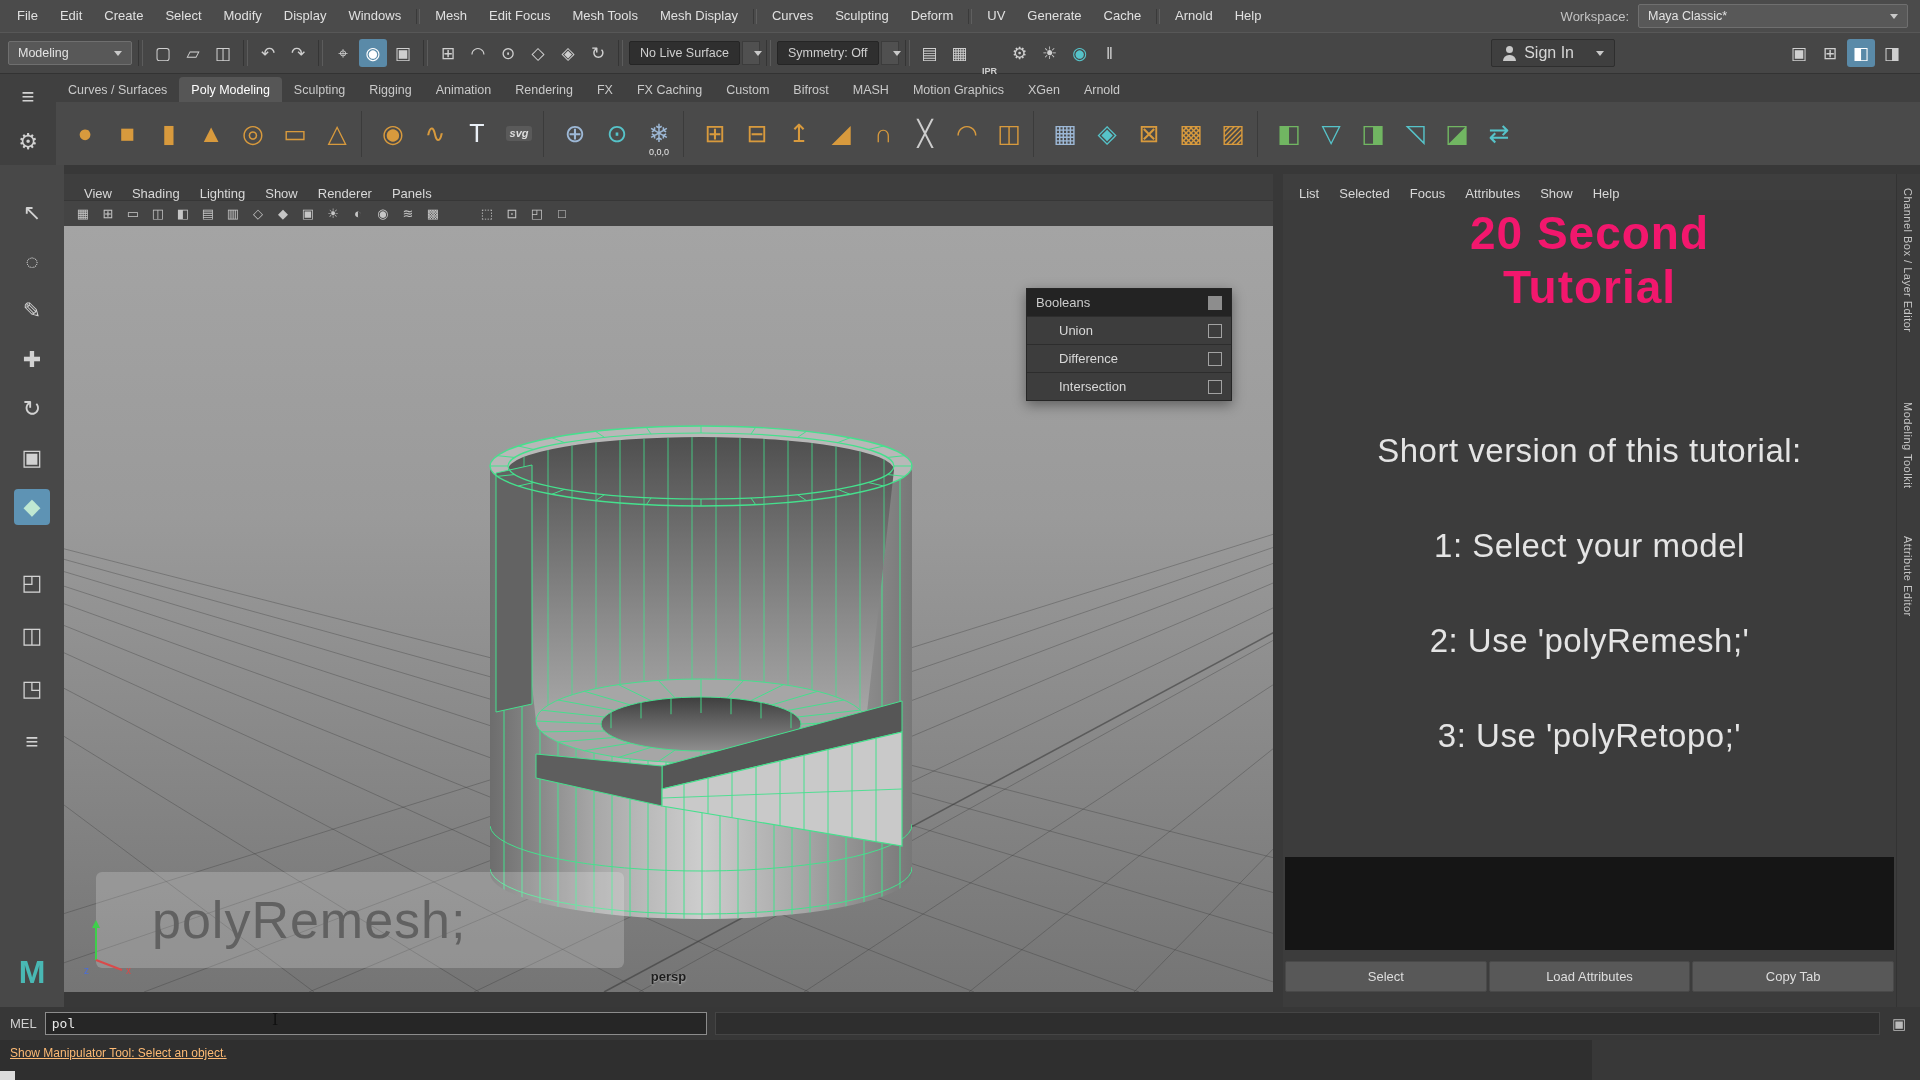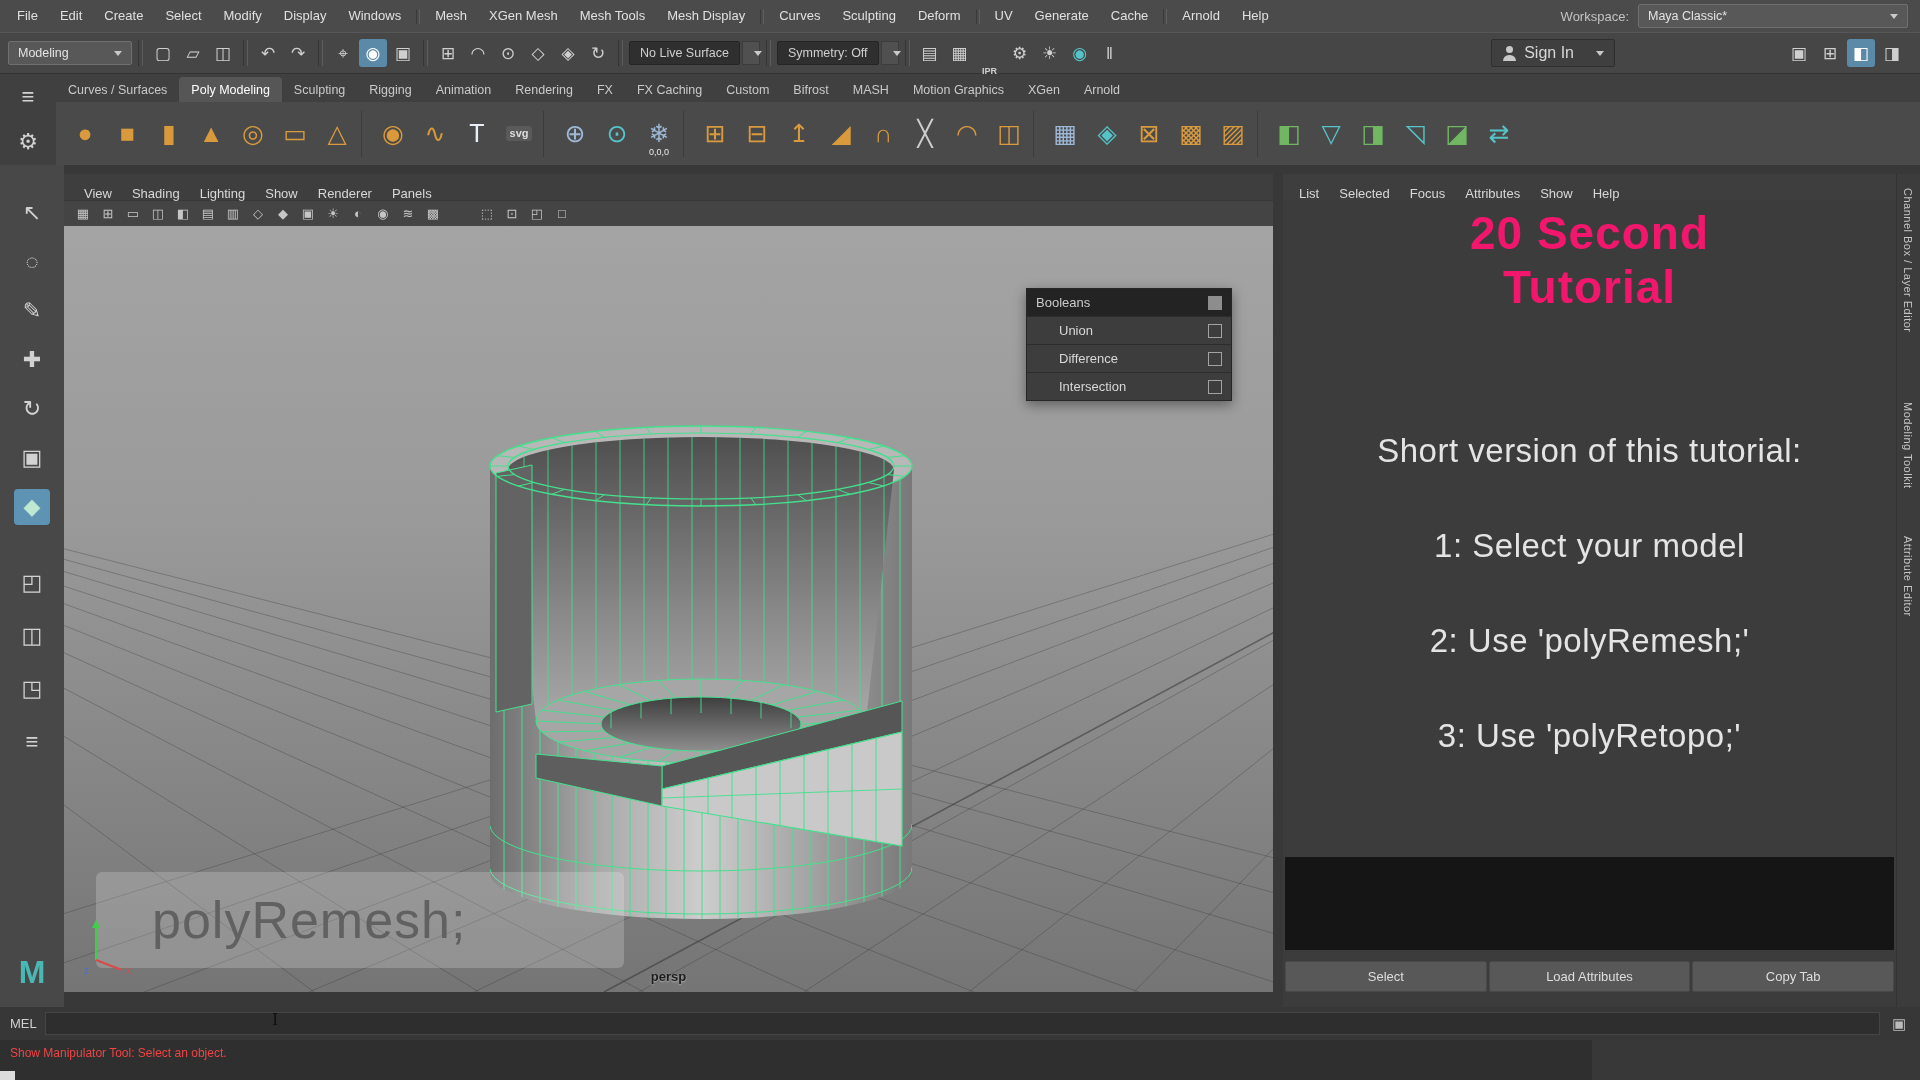--- a/index.html
+++ b/index.html
@@ -43,21 +43,21 @@
   #shelf-left{position:absolute;left:0;top:74px;width:56px;height:91px;background:#404040;
               display:flex;flex-direction:column;align-items:center;justify-content:space-around;font-size:15px;color:#bdbdbd;}
   #shelf-tabs{position:absolute;left:56px;top:74px;width:1864px;height:28px;background:#404040;
               display:flex;align-items:flex-end;font-size:12.5px;color:#c9c9c9;}
   .shelf-tab{padding:6px 12px 5px;white-space:nowrap;}
   .shelf-tab.active{background:#565656;color:#fff;border-radius:4px 4px 0 0;}
   #shelf-icons{position:absolute;left:56px;top:102px;width:1864px;height:63px;background:#4a4a4a;
                display:flex;align-items:center;padding-left:8px;box-sizing:border-box;}
   .shelf-icon{width:42px;height:46px;position:relative;display:flex;align-items:center;justify-content:center;font-size:25px;}
   .shelf-icon .cap{position:absolute;bottom:0;left:0;right:0;text-align:center;font-size:9px;color:#e8e8e8;}
-  .shelf-icon .glyph.small{font-size:11px;font-weight:bold;background:#5a5a5a;border-radius:3px;padding:2px 4px;color:#ddd;}
+  .shelf-icon .glyph.small{font-size:11px;font-weight:bold;background:#5a5a5a;border-radius:3px;padding:2px 4px;color:#ddd;font-style:italic;}
   .shelf-icon-sep{width:7px;height:46px;border-left:1px solid #3b3b3b;margin:0 3px;}
   
   #toolbox{position:absolute;left:0;top:165px;width:64px;height:842px;background:#484848;
            display:flex;flex-direction:column;align-items:center;padding-top:30px;box-sizing:border-box;}
   #toolbox-tools,#toolbox-extras{display:flex;flex-direction:column;align-items:center;gap:13px;}
   #toolbox-extras{margin-top:40px;gap:17px;}
   .tool{width:36px;height:36px;font-size:22px;color:#d2d2d2;display:flex;align-items:center;justify-content:center;border-radius:4px;}
   .tool.active{background:#5e93b4;color:#e8fbef;}
   #maya-logo{margin-top:auto;margin-bottom:16px;font-weight:bold;font-size:32px;color:#49b8b4;}
   
@@ -99,40 +99,40 @@
   #side-strip{position:absolute;left:1896px;top:174px;width:24px;height:833px;background:#3c3c3c;border-left:1px solid #333;}
   .side-tab{position:absolute;left:5px;writing-mode:vertical-rl;font-size:11px;color:#c6c6c6;letter-spacing:.5px;white-space:nowrap;}
   
   #mel-row{position:absolute;left:0;top:1007px;width:1920px;height:33px;background:#373737;
            display:flex;align-items:center;padding:0 10px;gap:8px;font-size:13px;color:#cfcfcf;box-sizing:border-box;}
   #mel-input{width:648px;height:21px;background:#262626;border:1px solid #8c8c8c;color:#e8e8e8;font-size:13px;
              padding:0 6px;font-family:"DejaVu Sans Mono",monospace;}
   #mel-output{flex:1;height:21px;background:#2e2e2e;border:1px solid #454545;}
   #script-editor-icon{width:22px;height:22px;display:flex;align-items:center;justify-content:center;font-size:15px;color:#bbb;}
   #help-row{position:absolute;left:0;top:1040px;width:1592px;height:40px;background:#2f2f2f;font-size:12px;
-            color:#ef4444;display:flex;padding:6px 10px;box-sizing:border-box;}
+            color:#fdba74;display:flex;padding:6px 10px;box-sizing:border-box;text-decoration:underline;}
   #corner-grip{position:absolute;left:0;top:1071px;width:15px;height:9px;background:#dcdcdc;}
   #cursor-ibeam{position:absolute;left:272px;top:1010px;font-family:"DejaVu Serif",serif;font-size:16px;color:#111;}
   .glyph{line-height:1;}
 </style>
 </head>
 <body>
 
 <div id="menubar">
   <div id="menubar-items">
       <div class="menu-item">File</div>
       <div class="menu-item">Edit</div>
       <div class="menu-item">Create</div>
       <div class="menu-item">Select</div>
       <div class="menu-item">Modify</div>
       <div class="menu-item">Display</div>
       <div class="menu-item">Windows</div>
       <div class="menu-sep"></div>
       <div class="menu-item">Mesh</div>
-      <div class="menu-item">XGen Mesh</div>
+      <div class="menu-item">Edit Focus</div>
       <div class="menu-item">Mesh Tools</div>
       <div class="menu-item">Mesh Display</div>
       <div class="menu-sep"></div>
       <div class="menu-item">Curves</div>
       <div class="menu-item">Sculpting</div>
       <div class="menu-item">Deform</div>
       <div class="menu-sep"></div>
       <div class="menu-item">UV</div>
       <div class="menu-item">Generate</div>
       <div class="menu-item">Cache</div>
@@ -756,20 +756,21 @@
 </div>
 
 <div id="side-strip">
     <div class="side-tab" style="top: 14px;">Channel Box / Layer Editor</div>
     <div class="side-tab" style="top: 228px;">Modeling Toolkit</div>
     <div class="side-tab" style="top: 362px;">Attribute Editor</div>
   </div>
 
 <div id="mel-row">
   <span id="mel-label">MEL</span>
+  <input id="mel-input" type="text" value="pol" style="">
   <div id="mel-output"></div>
   <div id="script-editor-icon">▣</div>
 </div>
 
 <div id="help-row">
   <span>Show Manipulator Tool: Select an object.</span>
 </div>
 <div id="corner-grip"></div>
 <div id="cursor-ibeam">I</div>
 

